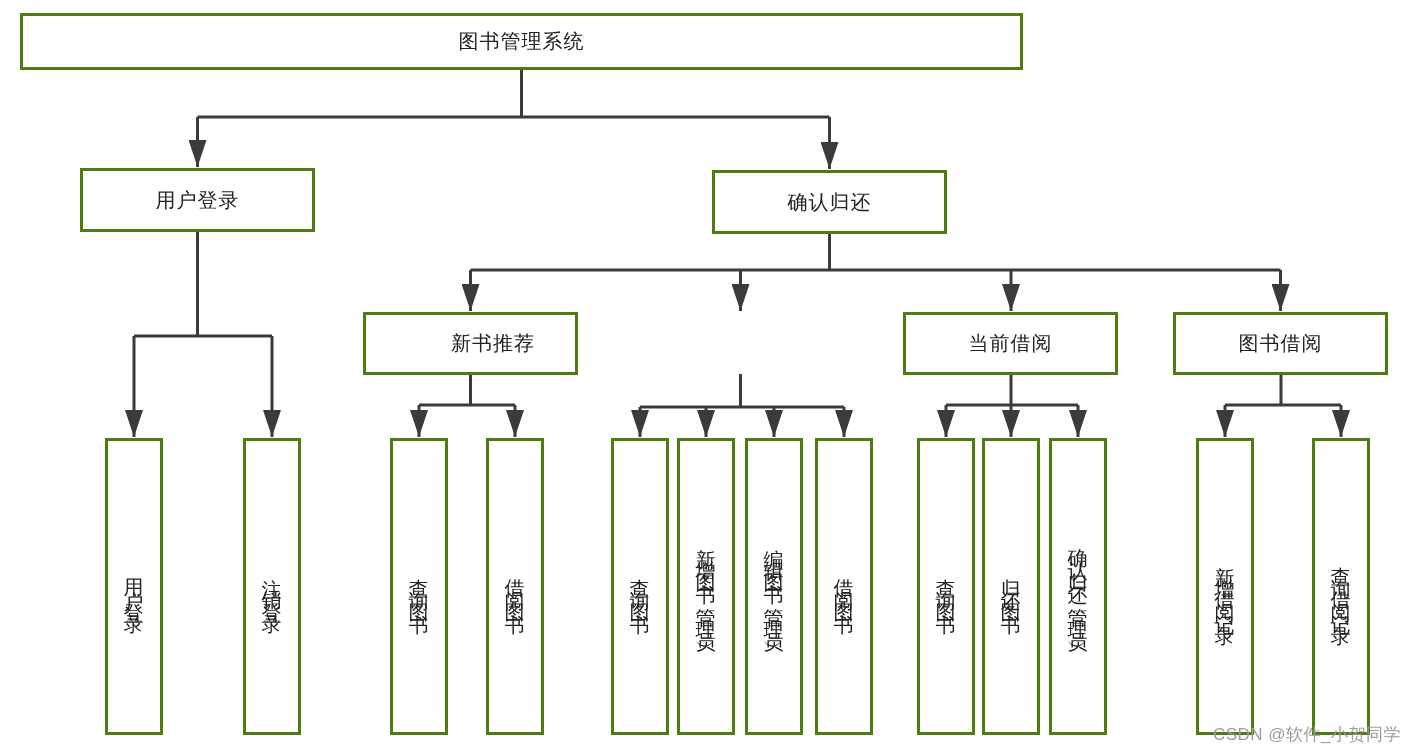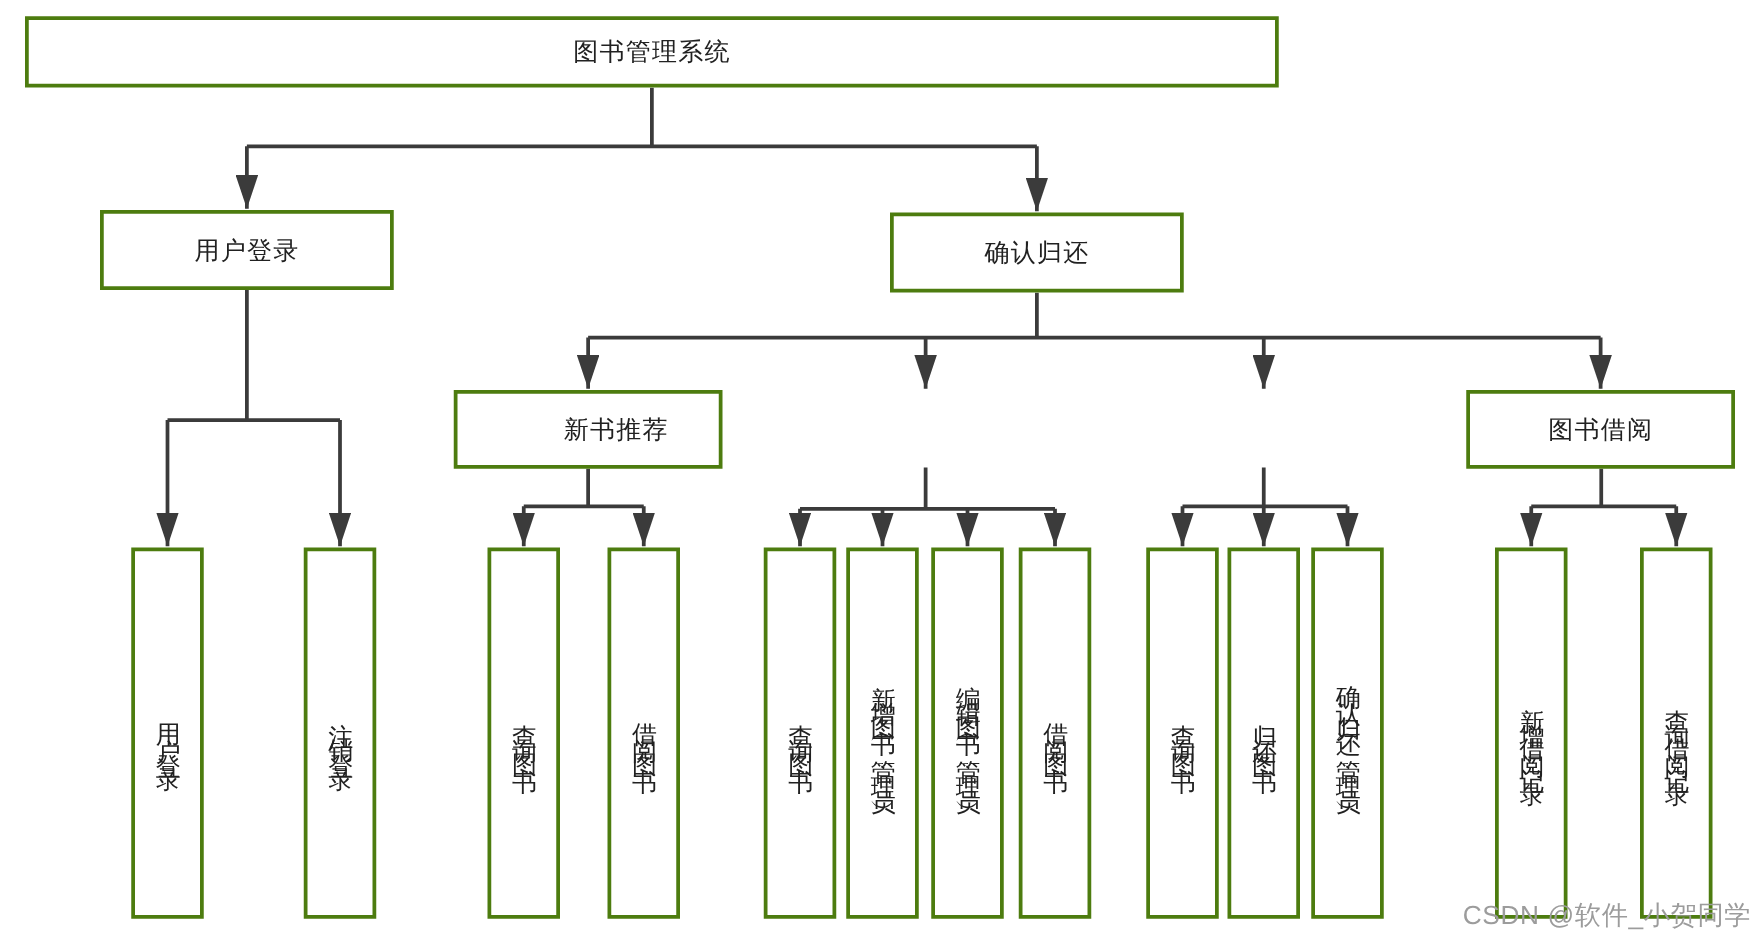--- a/index.html
+++ b/index.html
@@ -33,21 +33,21 @@
   .box.v {
     writing-mode: vertical-rl;
     text-orientation: mixed;
     letter-spacing: 12px;
     line-height: 1.1;
   }
   #watermark {
     position: absolute;
     right: 4px;
     bottom: 1px;
-    font-size: 21px;
+    font-size: 17px;
     color: #9c9c9c;
     letter-spacing: 0.5px;
     z-index: 3;
     white-space: nowrap;
   }
 </style>
 </head>
 <body>
 
 <div id="stage">
@@ -90,20 +90,21 @@
       <path d="M1341 405 V437" marker-end="url(#arr)"></path>
     </g>
   </svg>
 
   <div class="box" style="left:20px; top:13px; width:1003px; height:57px;">图书管理系统</div>
 
   <div class="box" style="left:80px; top:168px; width:235px; height:64px;">用户登录</div>
   <div class="box" style="left:712px; top:170px; width:235px; height:64px;">确认归还</div>
 
   <div class="box" style="left:363px; top:312px; width:215px; height:63px;padding-left:45px;">新书推荐</div>
+  <div class="box" style="left:903px; top:312px; width:215px; height:63px;">当前借阅</div>
   <div class="box" style="left:1173px; top:312px; width:215px; height:63px;">图书借阅</div>
 
   <div class="box v" style="left:105px; top:438px; width:58px; height:297px;">用户登录</div>
   <div class="box v" style="left:243px; top:438px; width:58px; height:297px;">注销登录</div>
 
   <div class="box v" style="left:390px; top:438px; width:58px; height:297px;">查询图书</div>
   <div class="box v" style="left:486px; top:438px; width:58px; height:297px;">借阅图书</div>
 
   <div class="box v" style="left:611px; top:438px; width:58px; height:297px;">查询图书</div>
   <div class="box v" style="left:677px; top:438px; width:58px; height:297px;">新增图书（管理员）</div>

